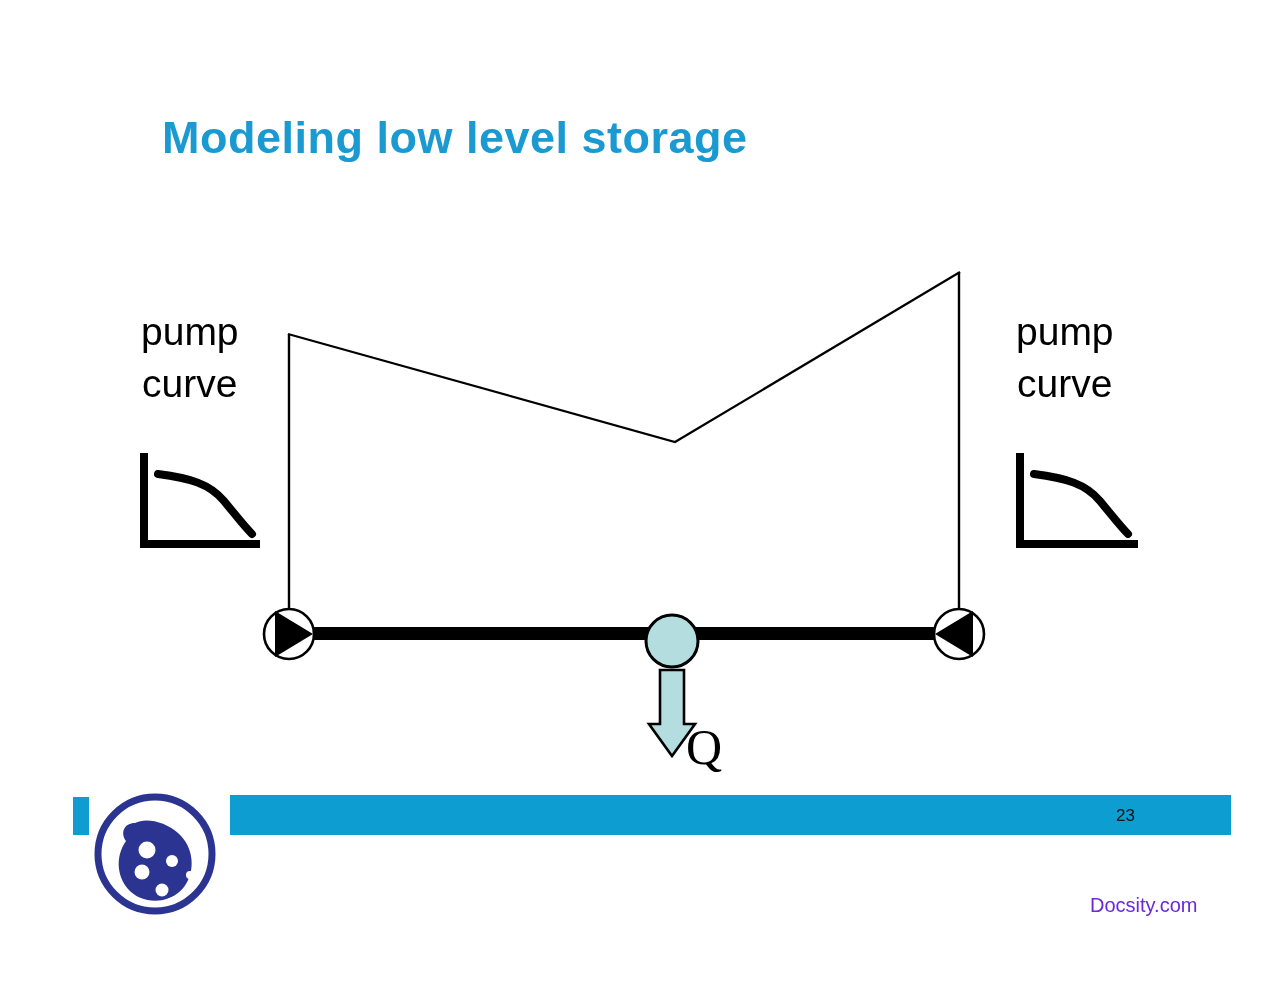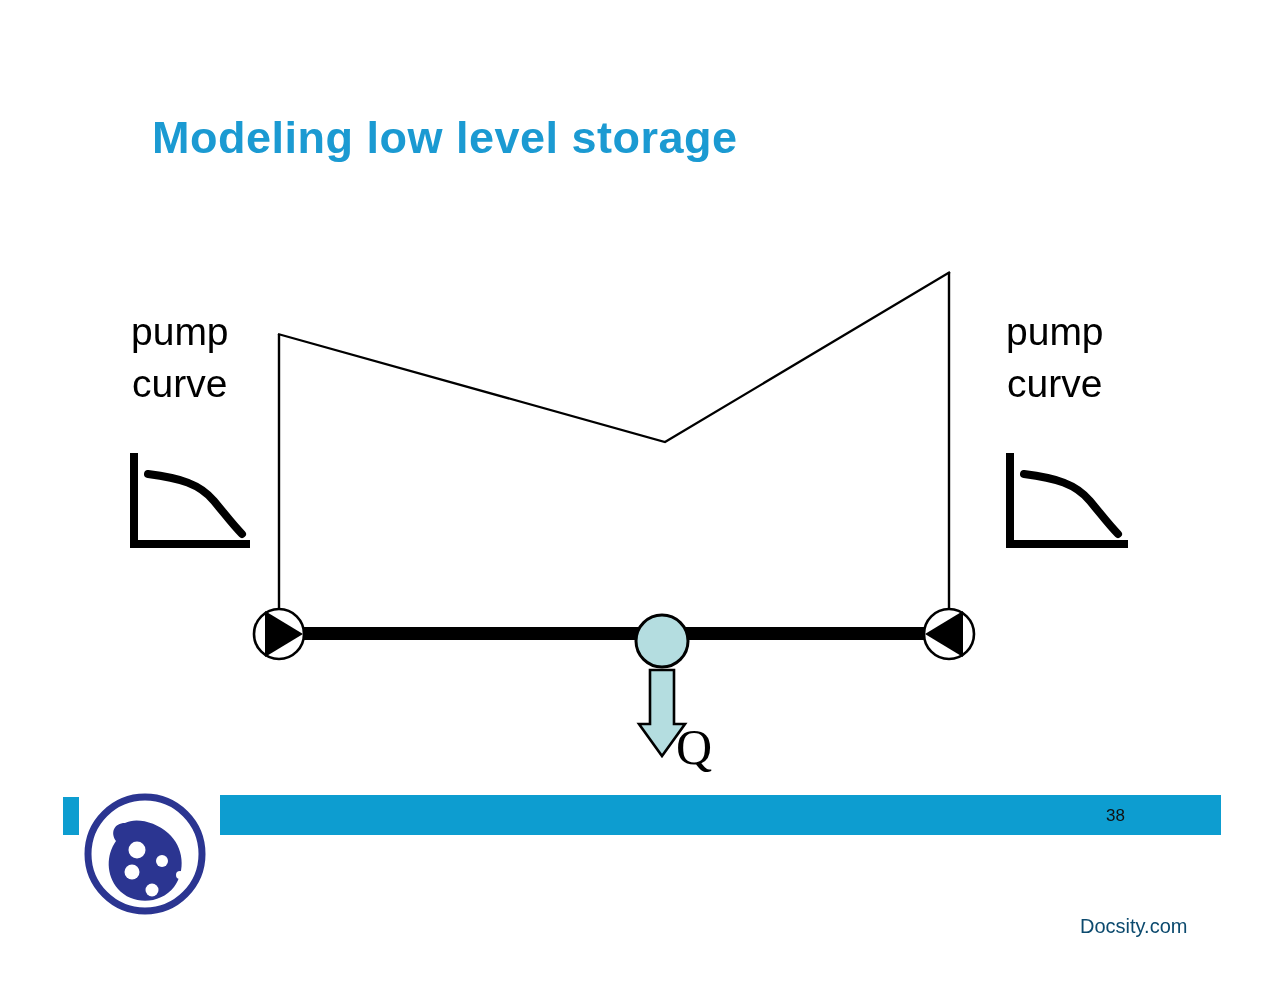--- a/index.html
+++ b/index.html
@@ -12,21 +12,21 @@
     width: 1280px;
     height: 989px;
     position: relative;
     overflow: hidden;
     font-family: "Liberation Sans", sans-serif;
     -webkit-font-smoothing: antialiased;
   }
 
   .slide {
     position: absolute;
-    left: 0; top: 0;
+    left: 10px; top: 0;
     width: 1220px;
     height: 989px;
     background: #ffffff;
     text-decoration: underline;
   }
 
   
   .slide-title {
     position: absolute;
     left: 152px;
@@ -96,24 +96,23 @@
     top: 806px;
     font-size: 17px;
     color: #111111;
     font-family: "Liberation Sans", sans-serif;
   }
   .brand-text {
     position: absolute;
     left: 1080px;
     top: 894px;
     font-size: 20px;
-    color: #0c4a6e;
+    color: #6d28d9;
     font-family: "Liberation Sans", sans-serif;
     white-space: nowrap;
-    margin-top: 21px;
   }
   .logo-wrap {
     position: absolute;
     left: 80px;
     top: 789px;
     width: 130px;
     height: 130px;
   }
 </style>
 </head>
@@ -162,21 +161,21 @@
 curve</div>
 
   <div class="pump-label right">pump
 curve</div>
 
   <div class="q-label">Q</div>
 
   <div class="footer-tick"></div>
   <div class="footer-bar"></div>
 
-  <div class="page-number">38</div>
+  <div class="page-number">23</div>
 
   <div class="brand-text">Docsity.com</div>
 
   <div class="logo-wrap">
     <svg viewBox="0 0 130 130" width="130" height="130">
       <circle cx="65" cy="65" r="57" fill="none" stroke="#2b3591" stroke-width="7"></circle>
       <path d="M 45 34 C 34 34, 30 44, 36 52 C 26 66, 26 86, 38 100
                C 52 116, 80 116, 94 98 C 106 82, 104 58, 88 44
                C 76 33, 56 28, 45 34 Z" fill="#2b3591"></path>
       <circle cx="57" cy="61" r="8.5" fill="#ffffff"></circle>

